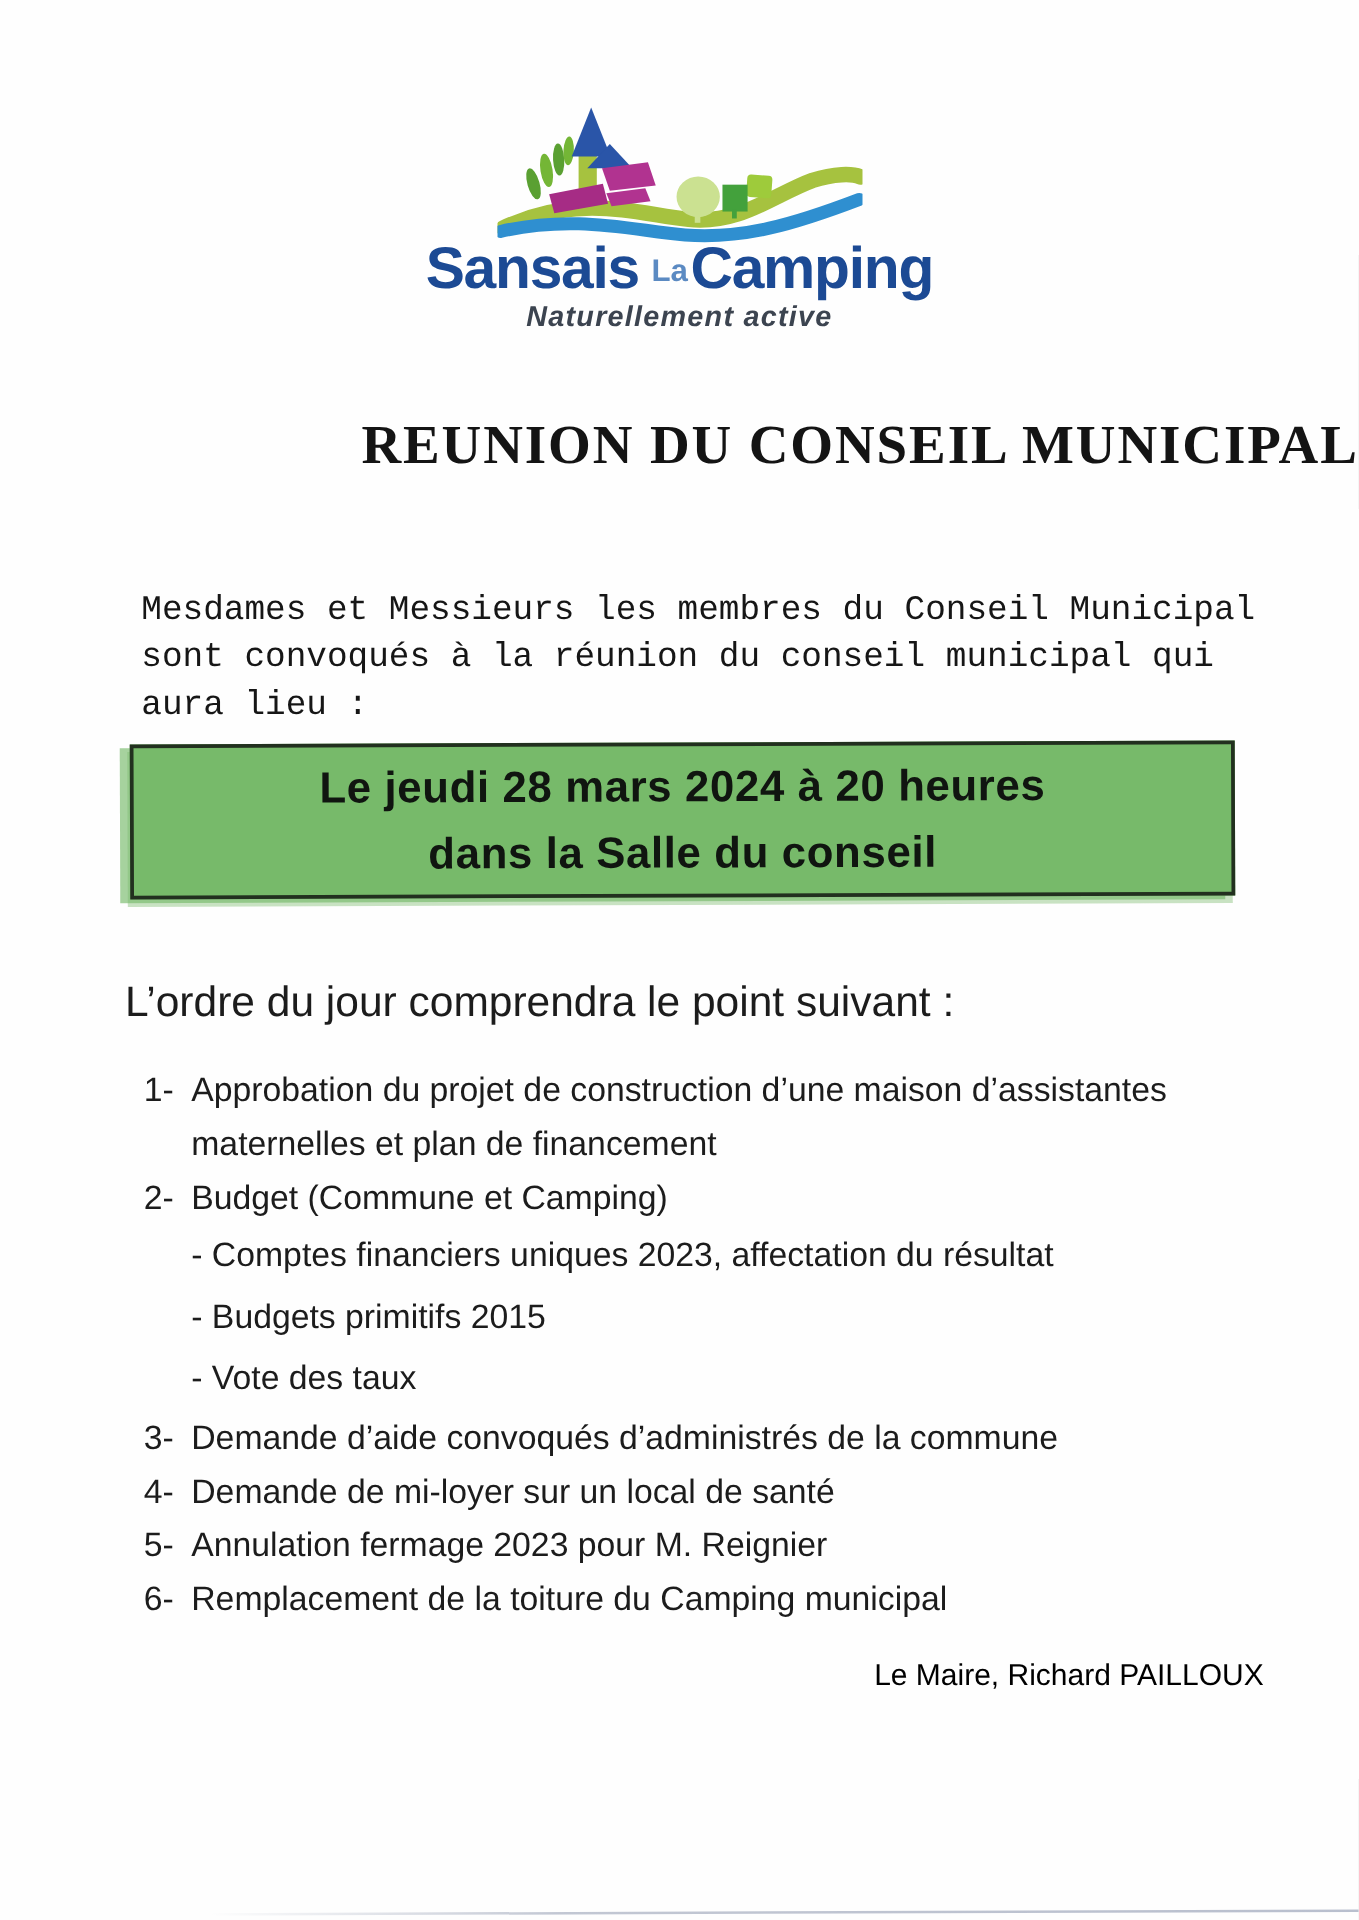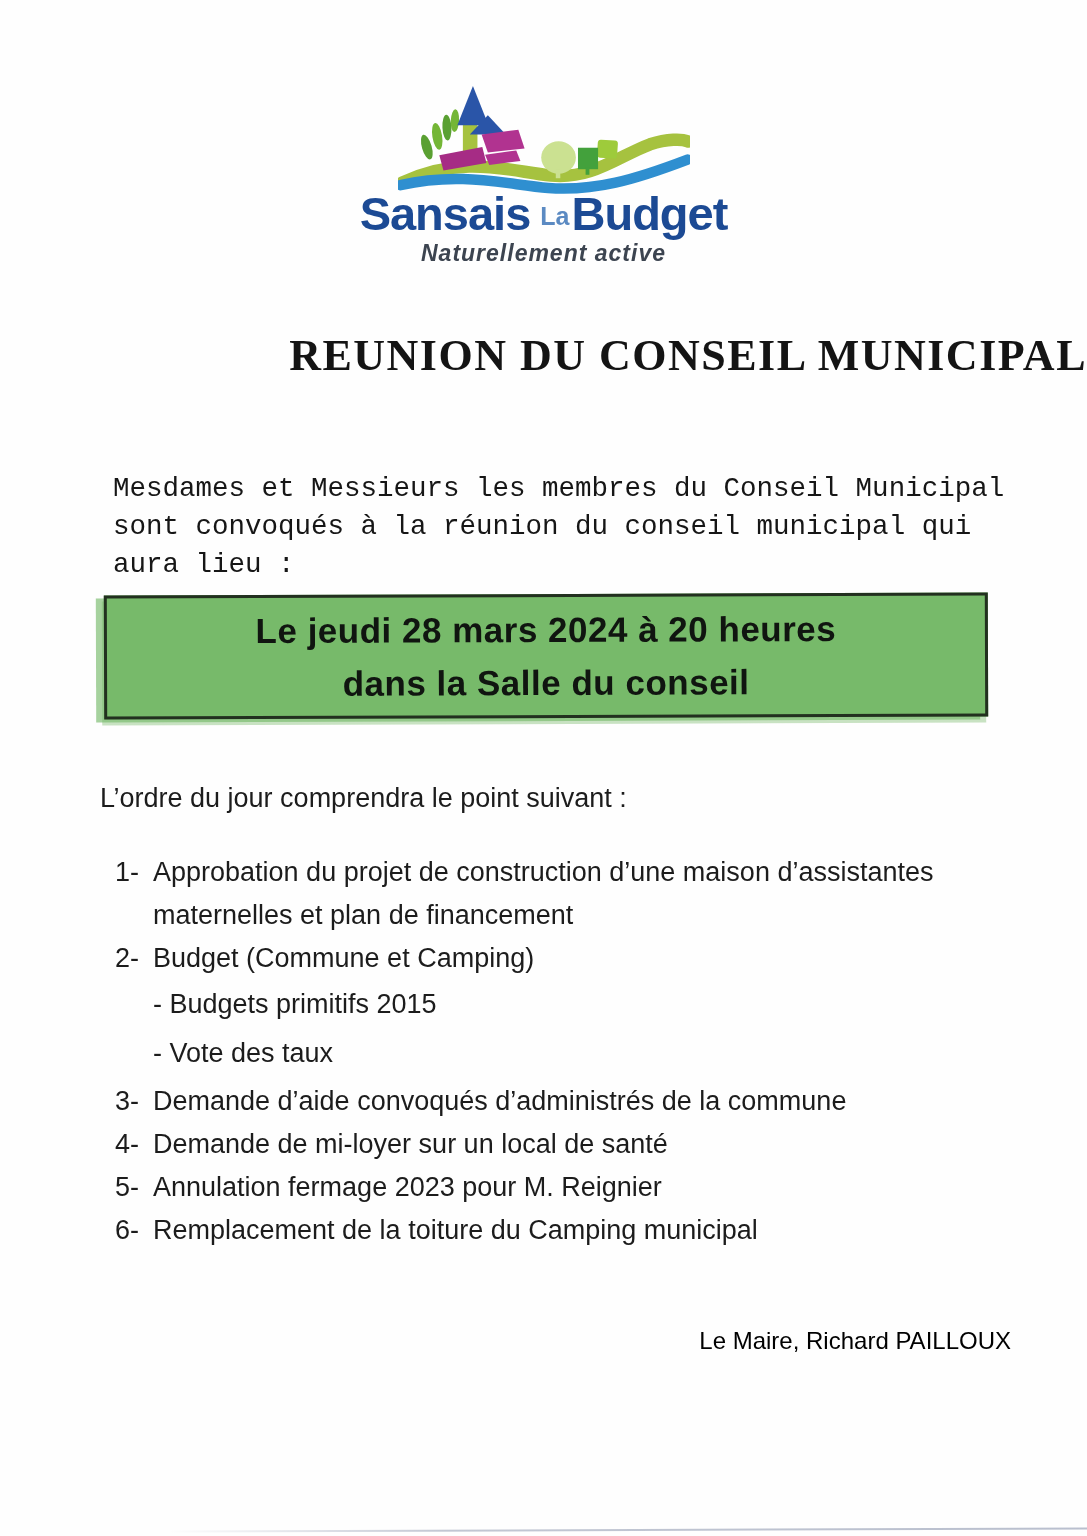--- a/index.html
+++ b/index.html
@@ -76,21 +76,21 @@
     font-weight:700;
     font-size:35px;
     line-height:53px;
     color:#101510;
     letter-spacing:.5px;
   }
 
   
   .agenda-intro{
     position:absolute;top:783px;left:100px;
-    font-size:27px;color:#1c1c1c;
+    font-size:34px;color:#1c1c1c;
   }
   .agenda{
     position:absolute;top:851px;left:115px;width:905px;
     font-size:27px;color:#1c1c1c;
   }
   .agenda .row{display:flex;line-height:43px;}
   .agenda .num{flex:0 0 38px;}
   .agenda .txt{flex:1;max-width:860px;}
   .agenda .subrow{
     margin-left:38px;
@@ -139,21 +139,21 @@
       <polygon points="250,250 340,238 352,268 262,280" fill="#b13390"></polygon>
 
       <ellipse cx="462" cy="258" rx="50" ry="47" fill="#cbe191"></ellipse>
       <rect x="454" y="292" width="13" height="26" fill="#cbe191"></rect>
       <rect x="574" y="208" width="58" height="52" rx="9" fill="#9ecb3b" transform="rotate(4 603 234)"></rect>
       <rect x="518" y="230" width="58" height="62" fill="#43a13c"></rect>
       <rect x="540" y="288" width="11" height="20" fill="#43a13c"></rect>
 
       <path d="M 6 338 C 180 298 310 336 432 346 C 566 356 682 322 834 264" stroke="#2f8fd0" stroke-width="30" fill="none" stroke-linecap="round"></path>
     </svg>
-    <div class="logo-name"><span>Sansais</span><span class="la">La</span><span>Budget</span></div>
+    <div class="logo-name"><span>Sansais</span><span class="la">La</span><span>Camping</span></div>
     <div class="logo-tagline">Naturellement active</div>
   </div>
 
   <div class="doc-title">REUNION DU CONSEIL MUNICIPAL</div>
 
   <div class="intro">Mesdames et Messieurs les membres du Conseil Municipal sont convoqués à la réunion du conseil municipal qui aura lieu :</div>
 
   <div class="banner" style="background-color: rgb(119, 186, 106);">
     <div class="line">Le jeudi 28 mars 2024 à 20 heures</div>
     <div class="line">dans la Salle du conseil</div>
@@ -163,20 +163,21 @@
 
   <div class="agenda">
     <div class="row">
       <span class="num">1-</span>
       <span class="txt">Approbation du projet de construction d’une maison d’assistantes maternelles et plan de financement</span>
     </div>
     <div class="row">
       <span class="num">2-</span>
       <span class="txt">Budget (Commune et Camping)</span>
     </div>
+    <div class="subrow">- Comptes financiers uniques 2023, affectation du résultat</div>
     <div class="subrow">- Budgets primitifs 2015</div>
     <div class="subrow">- Vote des taux</div>
     <div class="row gap-sm">
       <span class="num">3-</span>
       <span class="txt">Demande d’aide convoqués d’administrés de la commune</span>
     </div>
     <div class="row">
       <span class="num">4-</span>
       <span class="txt">Demande de mi-loyer sur un local de santé</span>
     </div>

